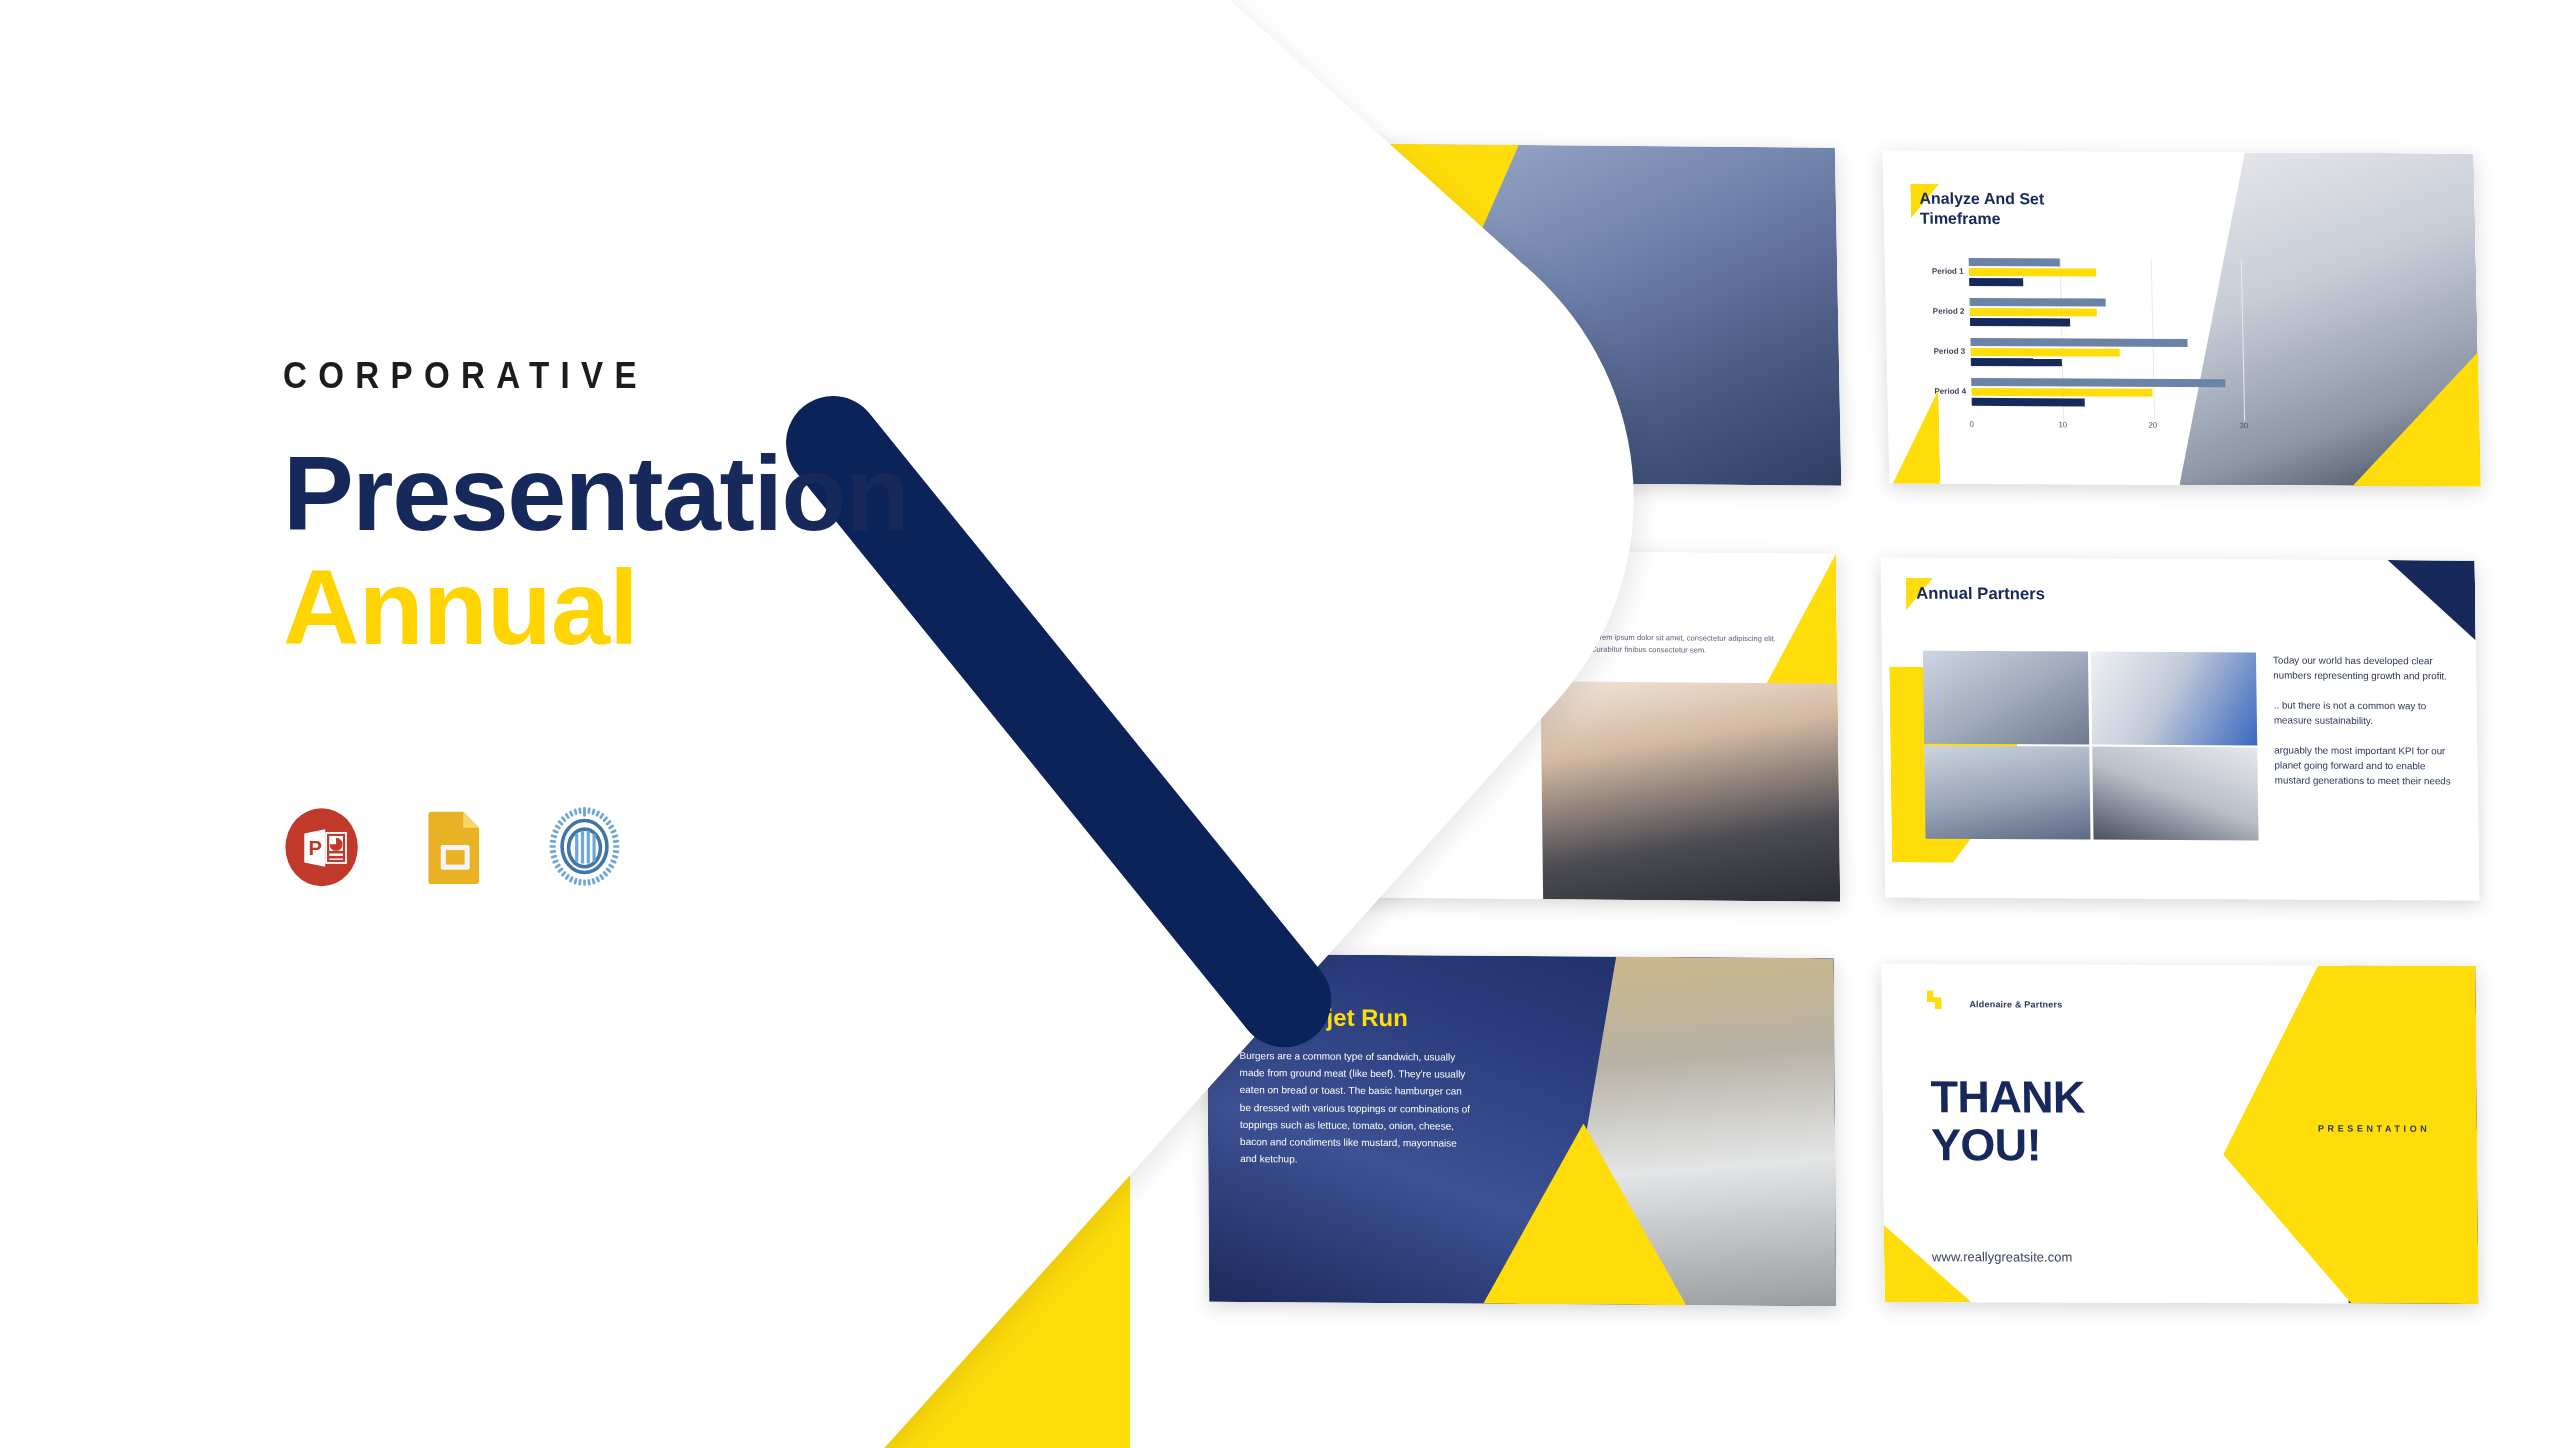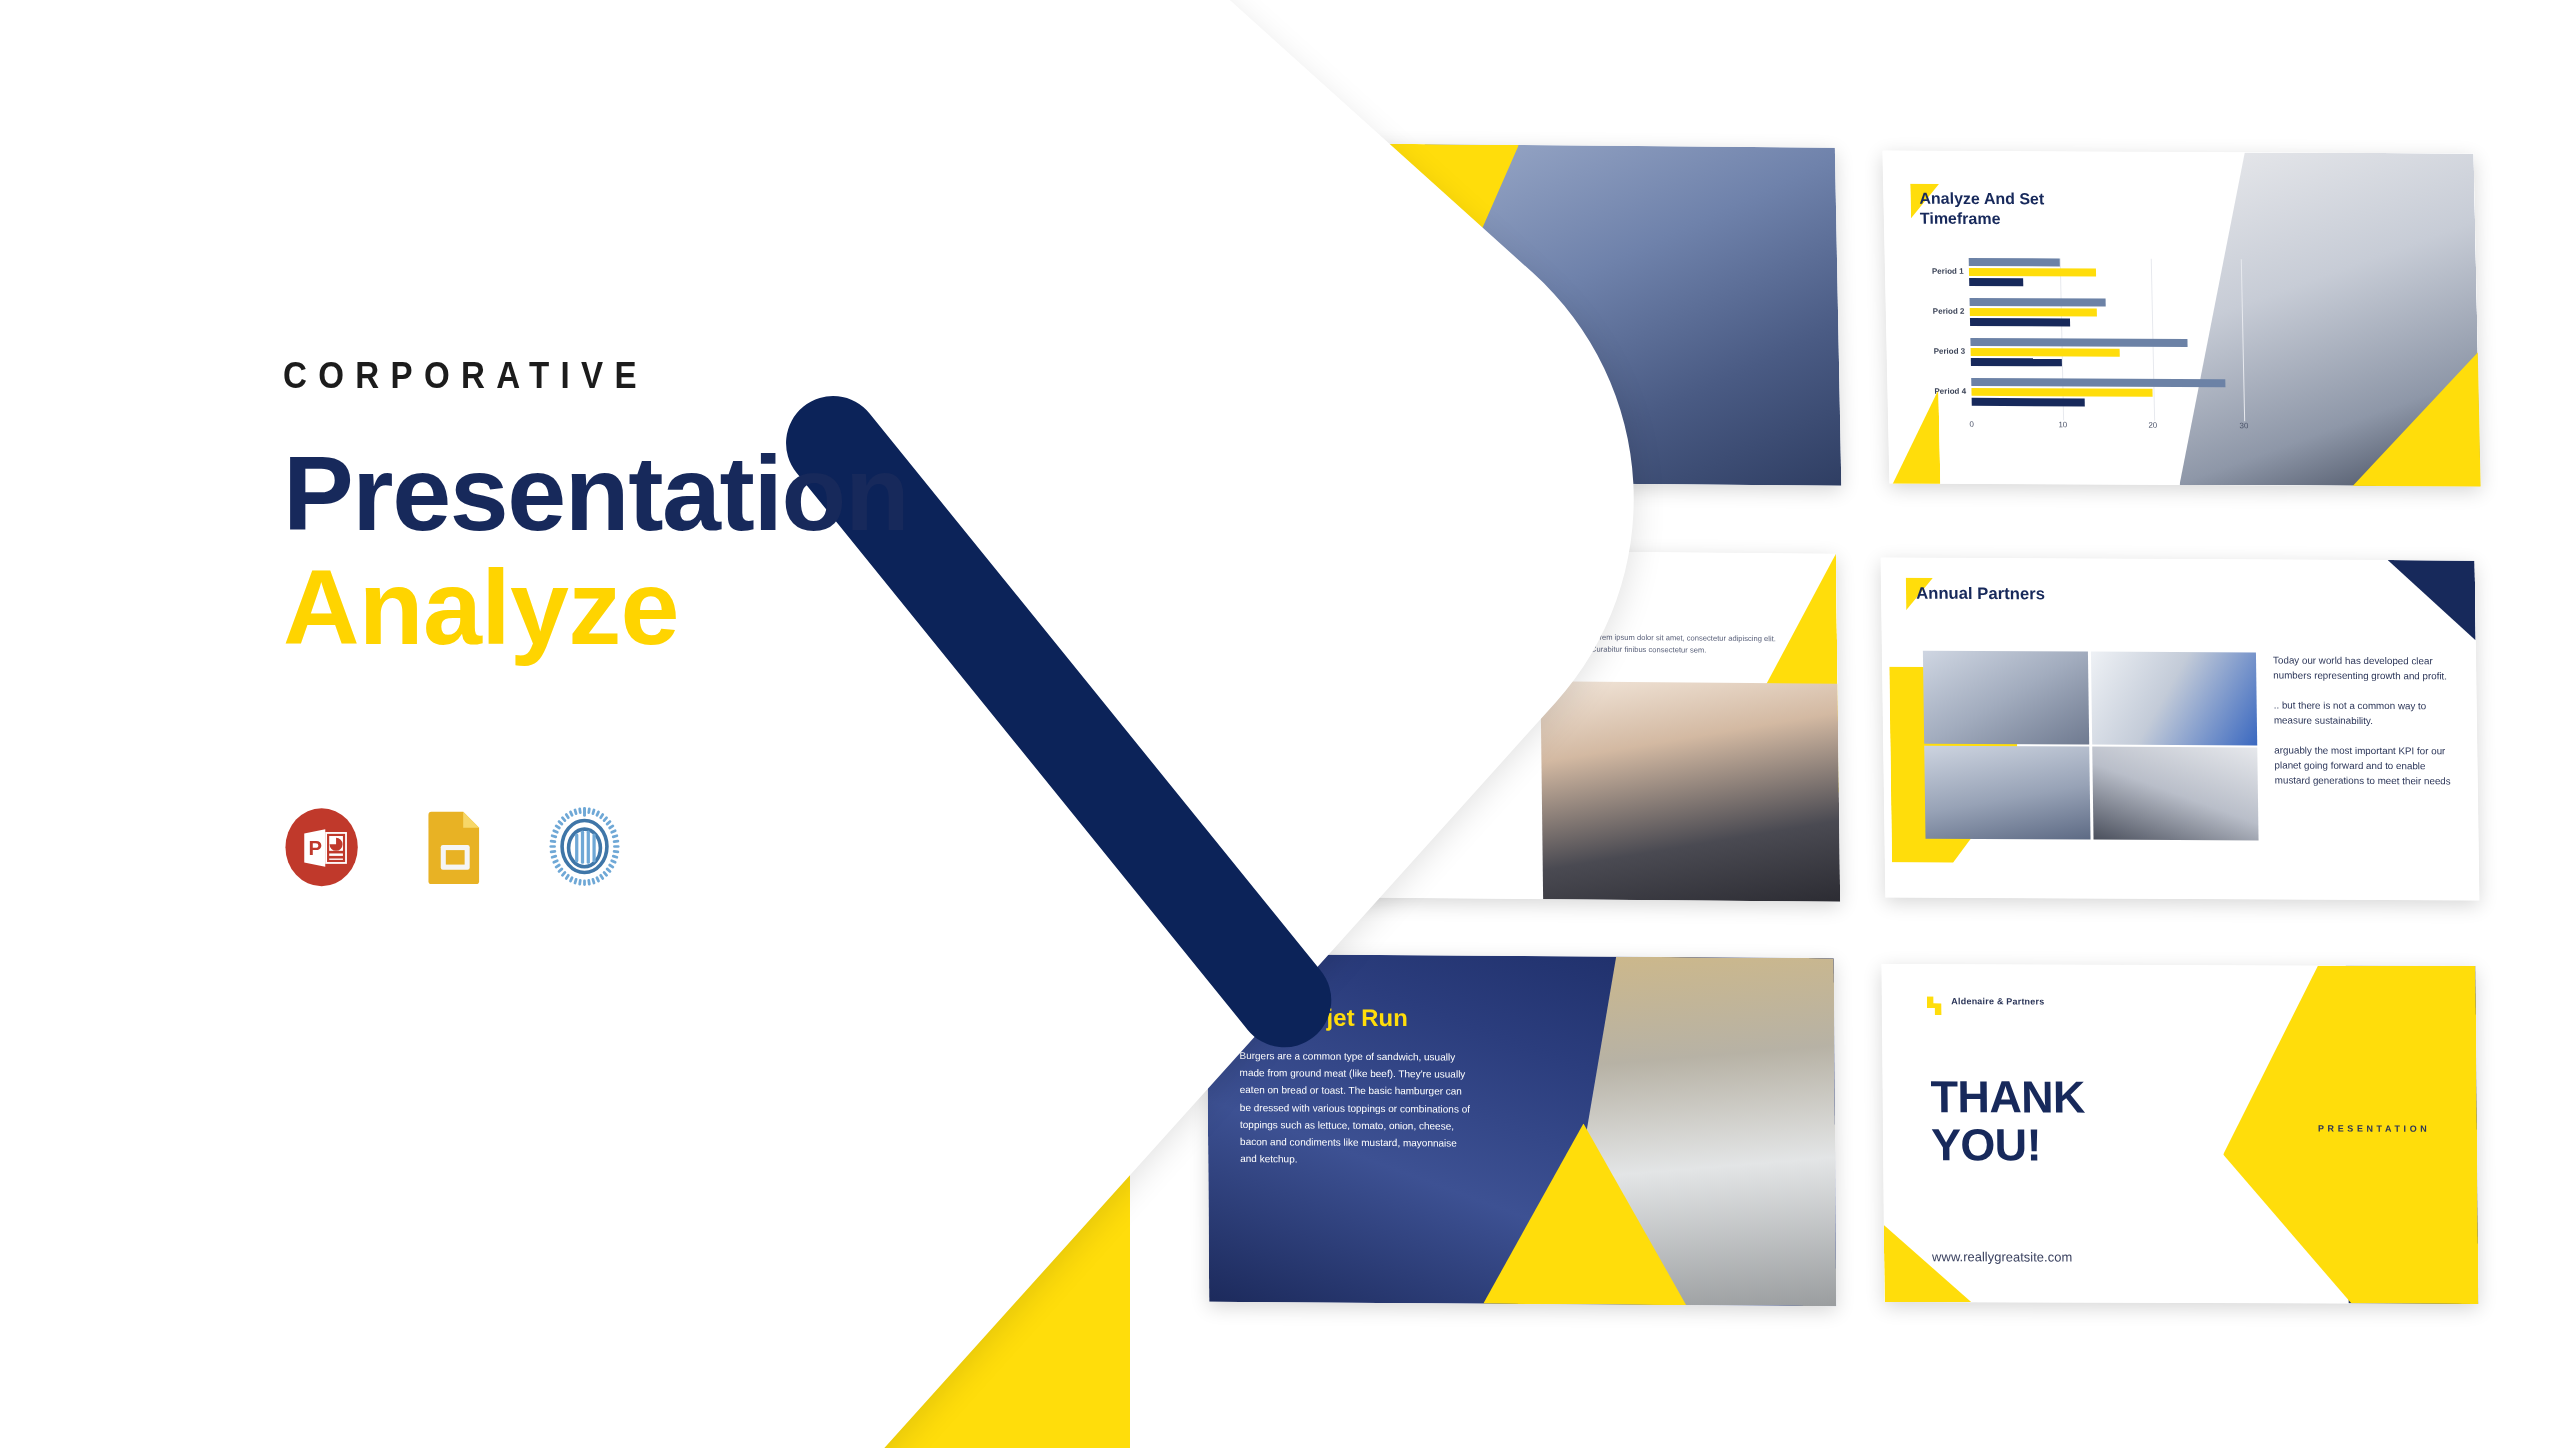--- a/index.html
+++ b/index.html
@@ -251,21 +251,21 @@
 
     <div class="slide s-br">
       <div class="ph" style="background:#ffffff"></div>
       <div class="ph navy" style="left:464px;right:0;top:0;
            clip-path:polygon(0 0,100% 0,100% 100%,0 100%);"></div>
       <div class="ph yellow" style="left:340px;right:0;top:0;bottom:0;
            clip-path:polygon(38% 0,100% 0,100% 100%,50% 100%,0 56%);"></div>
       <div class="ph yellow" style="left:0;top:261px;width:87px;bottom:0;
            clip-path:polygon(0 0,100% 100%,0 100%);"></div>
 
-      <div style="position:absolute;left:45px;top:32px;display:flex;align-items:flex-start;gap:10px;">
+      <div style="position:absolute;left:45px;top:26px;display:flex;align-items:flex-end;gap:28px;">
         <span style="display:inline-block;width:14.5px;height:19px;background:#FFDD0B;
                      clip-path:polygon(0 0,45% 0,45% 38%,100% 38%,100% 100%,55% 100%,55% 62%,0 62%);"></span>
         <span style="font-size:9px;font-weight:bold;color:#2b3558;letter-spacing:0.2px;">Aldenaire &amp; Partners</span>
       </div>
 
       <div style="position:absolute;left:48px;top:109px;font-size:45px;font-weight:bold;
                   line-height:1.06;color:#17295B;letter-spacing:-0.7px;">
         <div>THANK</div>
         <div>YOU!</div>
       </div>
@@ -278,21 +278,21 @@
 
   </div>
 
   <div class="white-panel"></div>
   <div class="white-panel-2"></div>
   <div class="navy-bar"></div>
 
   <div class="left-text">
     <div class="kicker">CORPORATIVE</div>
     <div class="head1">Presentation</div>
-    <div class="head2">Analyze</div>
+    <div class="head2">Annual</div>
   </div>
 
   <div class="icon-row">
 
     <div class="ic" title="PowerPoint">
       <svg viewBox="0 0 112 112" width="81" height="81">
         <ellipse cx="52" cy="57" rx="50" ry="54" fill="#C0392B"></ellipse>
         <path d="M28 38 L57 32 L57 84 L28 78 Z" fill="#ffffff"></path>
         <rect x="57" y="36" width="30" height="44" fill="#ffffff"></rect>
         <rect x="61" y="40" width="22" height="36" fill="none" stroke="#C0392B" stroke-width="3"></rect>

